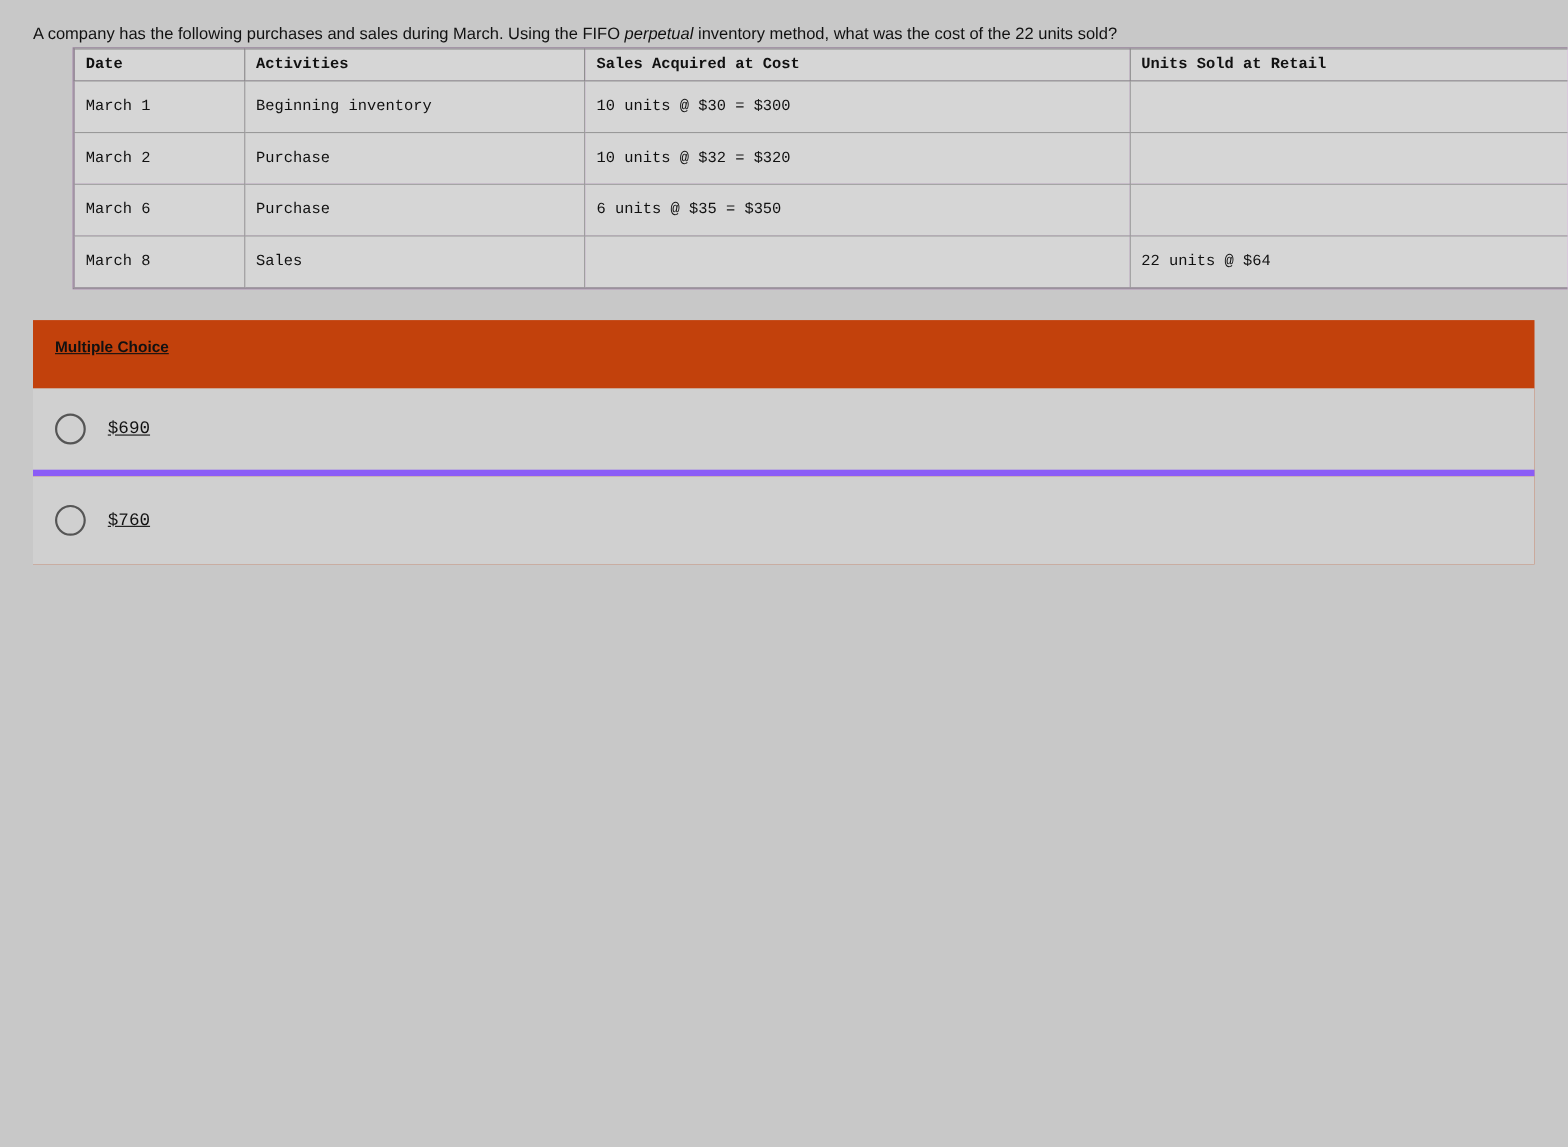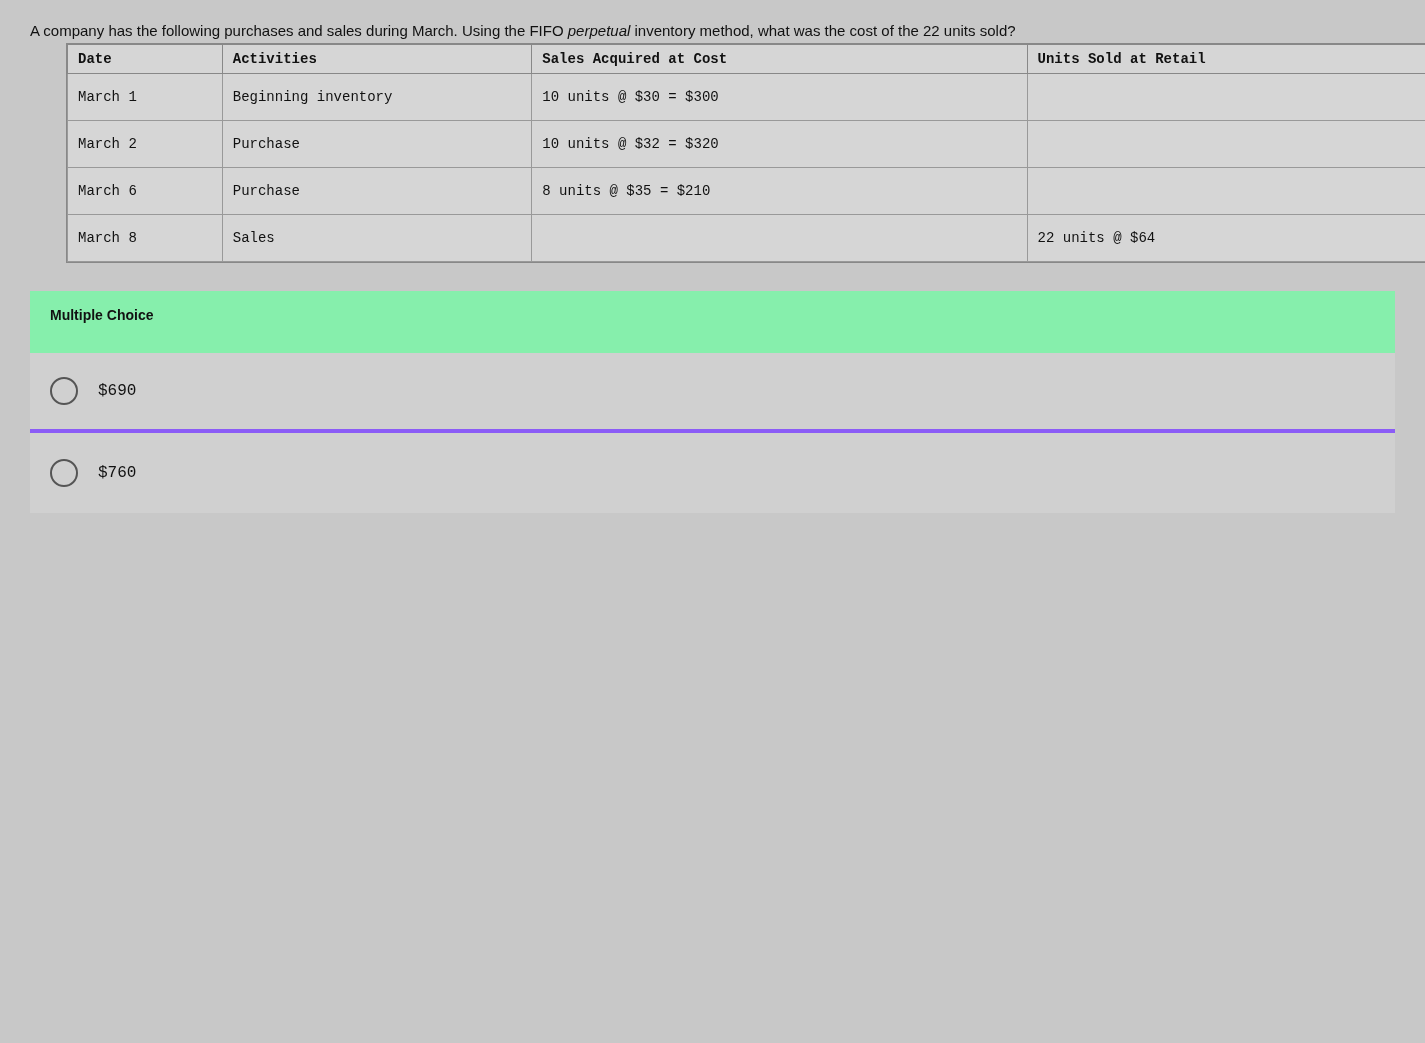--- a/index.html
+++ b/index.html
@@ -75,21 +75,21 @@
     .choices-container {
       display: flex;
       flex-direction: column;
       gap: 0px;
     }
 
     .choice-item {
       display: flex;
       align-items: center;
       padding: 18px 20px;
-      border-bottom: 4px solid #8b5cf6;
+      border-bottom: 6px solid #8b5cf6;
       background-color: #d0d0d0;
       cursor: pointer;
       min-height: 80px;
     }
 
     .choice-item:last-child {
       border-bottom: none;
     }
 
     .choice-radio {
@@ -103,22 +103,23 @@
       display: inline-block;
     }
 
     .choice-text {
       font-family: 'Courier New', Courier, monospace;
       font-size: 16px;
       color: #111;
     }
 
     .main-content {
-      background-color: #86efac;
+      background-color: #c2410c;
       padding: 0;
+      text-decoration: underline;
     }
 
     .section-mc {
       padding: 16px 20px 10px 20px;
     }
   </style>
 </head>
 <body>
 
 <div>
@@ -145,21 +146,21 @@
           </tr>
           <tr>
             <td>March 2</td>
             <td>Purchase</td>
             <td>10 units @ $32 = $320</td>
             <td></td>
           </tr>
           <tr>
             <td>March 6</td>
             <td>Purchase</td>
-            <td>8 units @ $35 = $210</td>
+            <td>6 units @ $35 = $350</td>
             <td></td>
           </tr>
           <tr>
             <td>March 8</td>
             <td>Sales</td>
             <td></td>
             <td>22 units @ $64</td>
           </tr>
         </tbody>
     </table>

